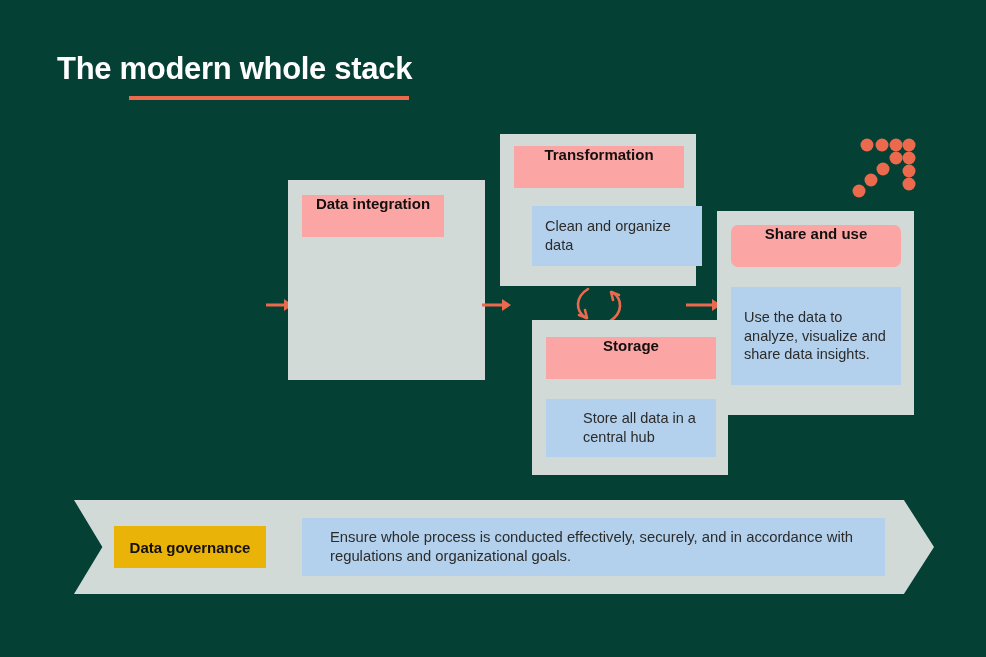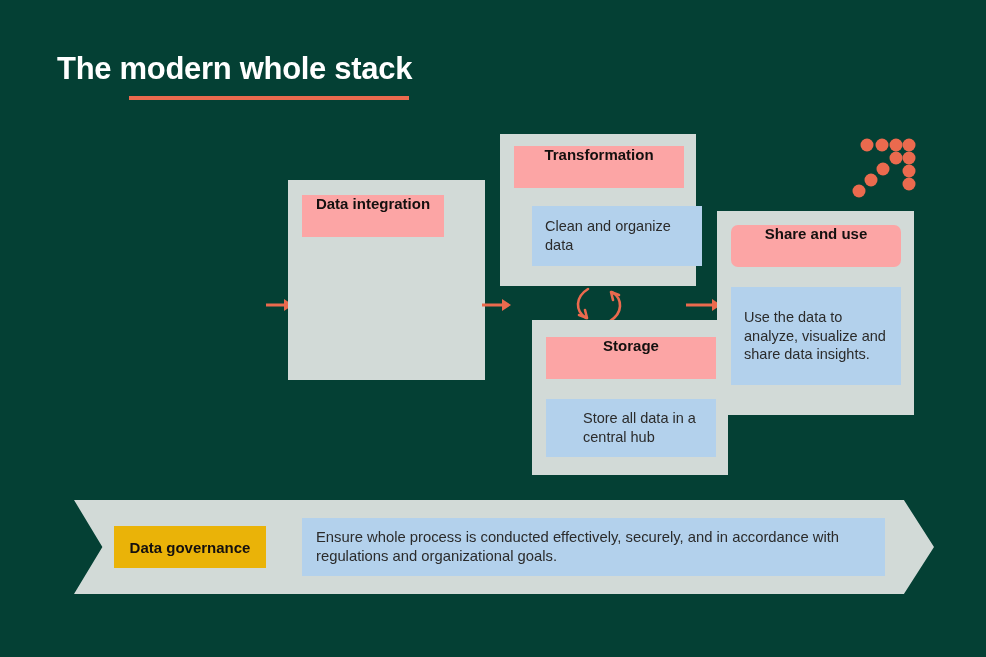--- a/index.html
+++ b/index.html
@@ -167,21 +167,21 @@
     width: 583px;
     height: 58px;
     background: #B3D1EC;
     display: flex;
     align-items: center;
   }
   .banner-text span {
     font-size: 14.8px;
     color: #2B2B2B;
     line-height: 1.3;
-    padding: 0 14px;
+    padding: 0 28px;
   }
 </style>
 </head>
 <body>
 
 <div class="canvas">
 
   <div class="title-wrap">
     <div class="title">The modern whole stack</div>
     <div class="title-underline"></div>

